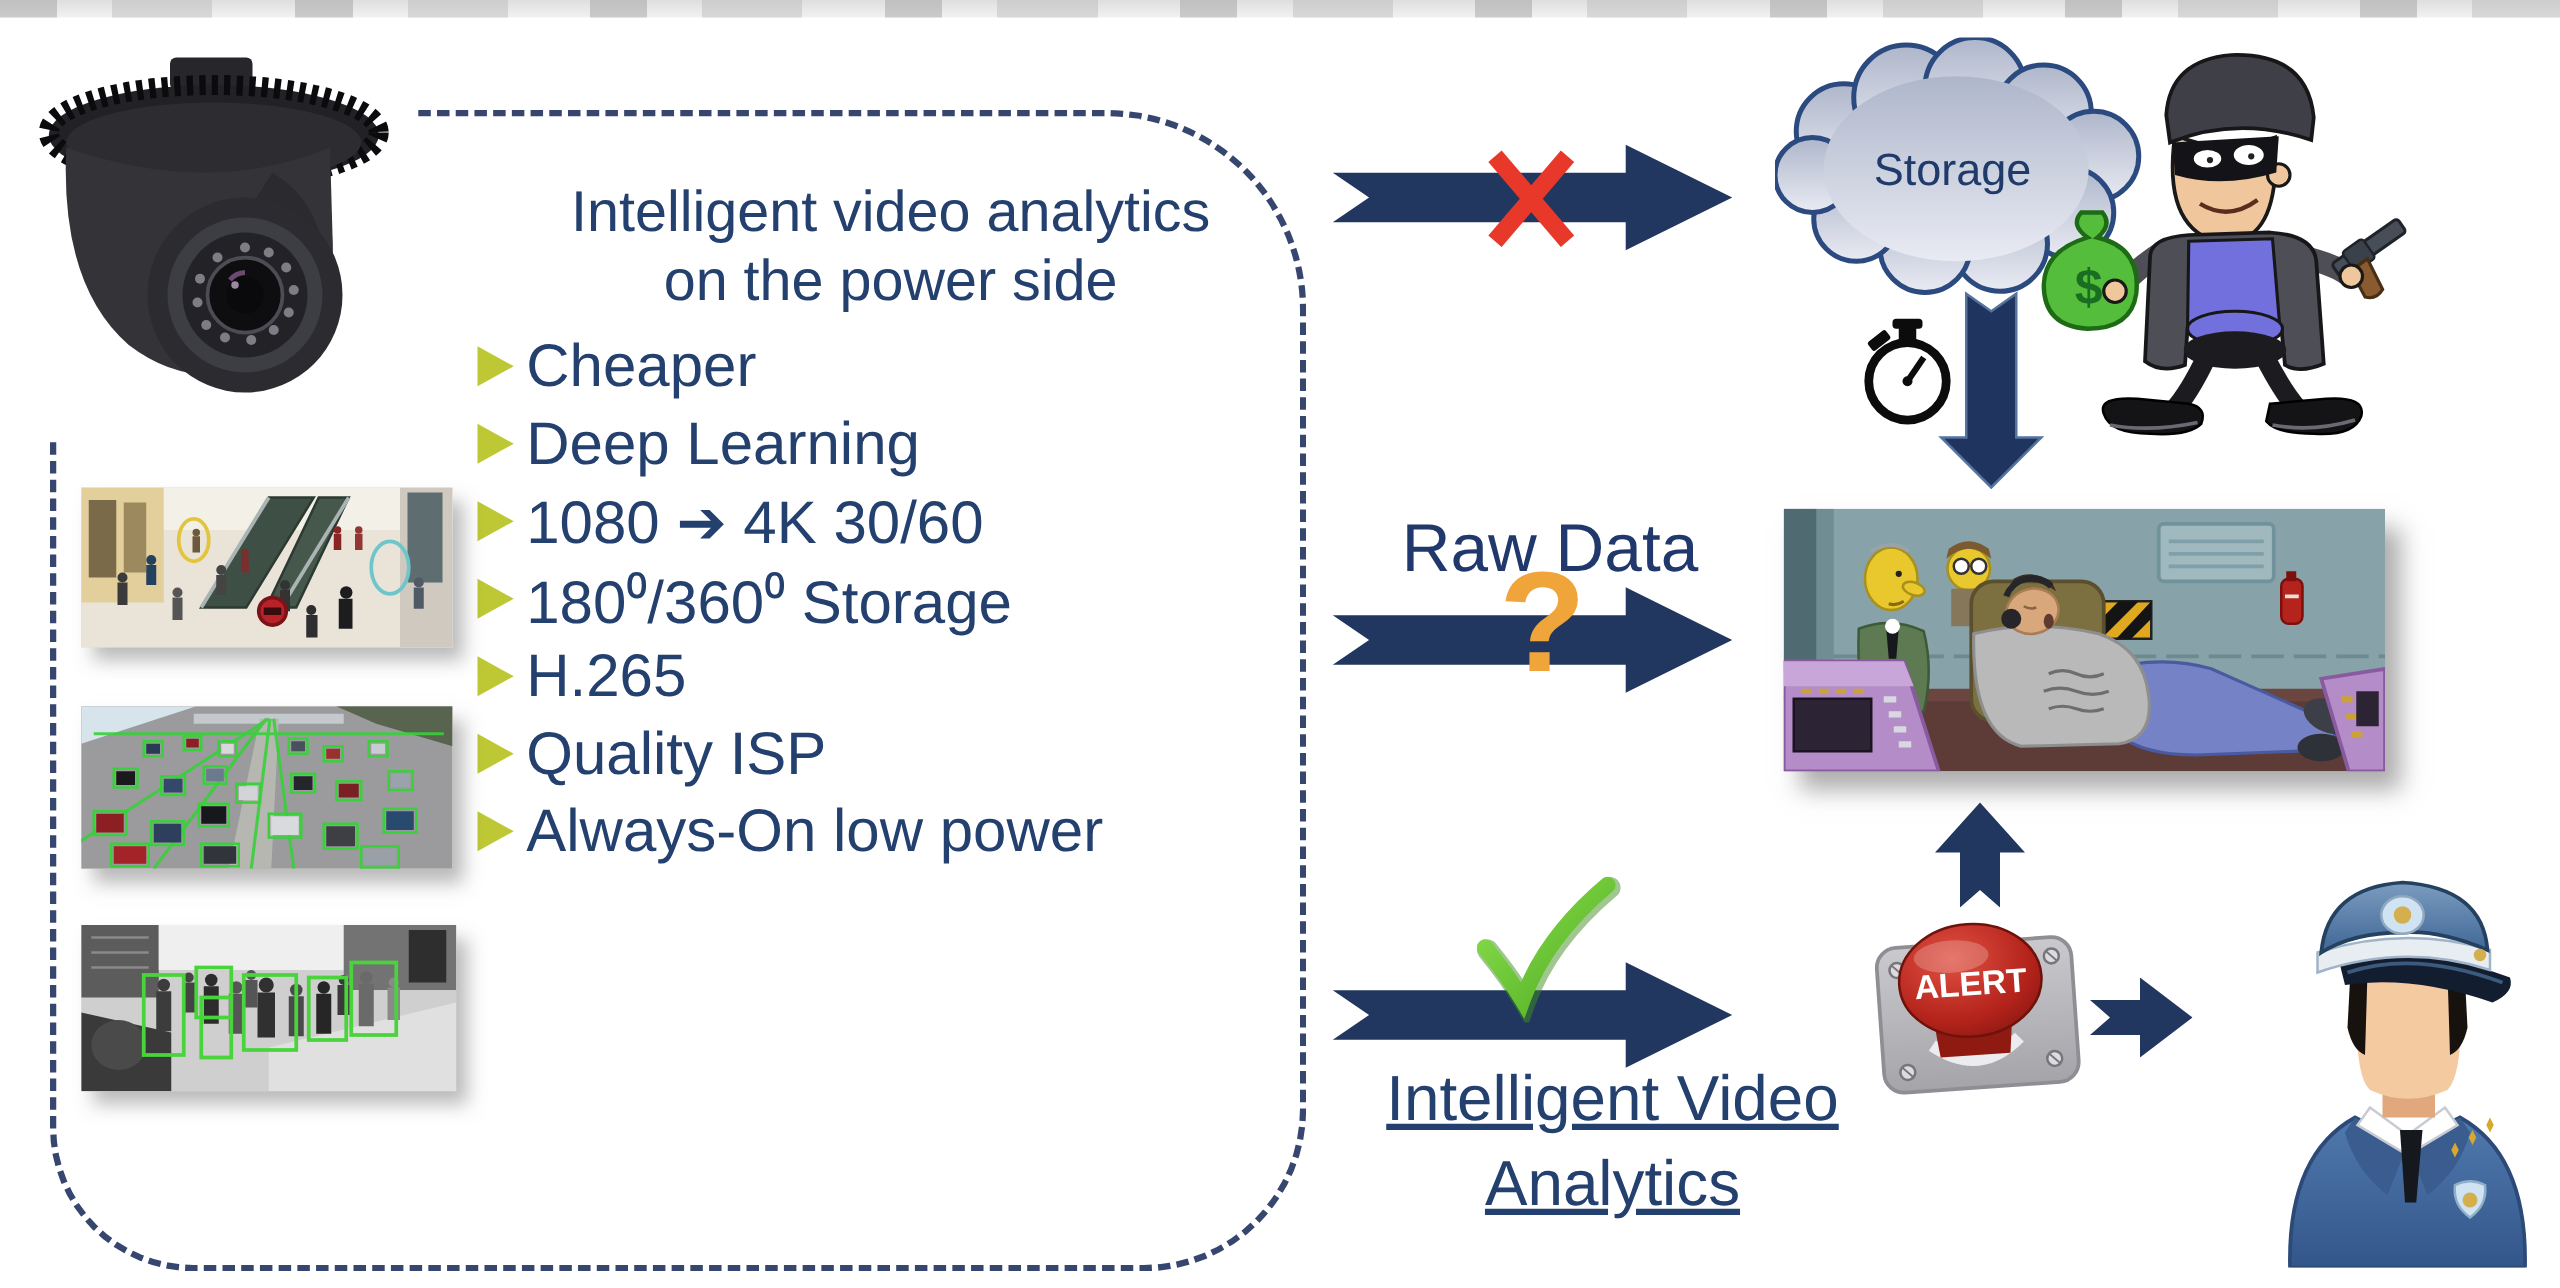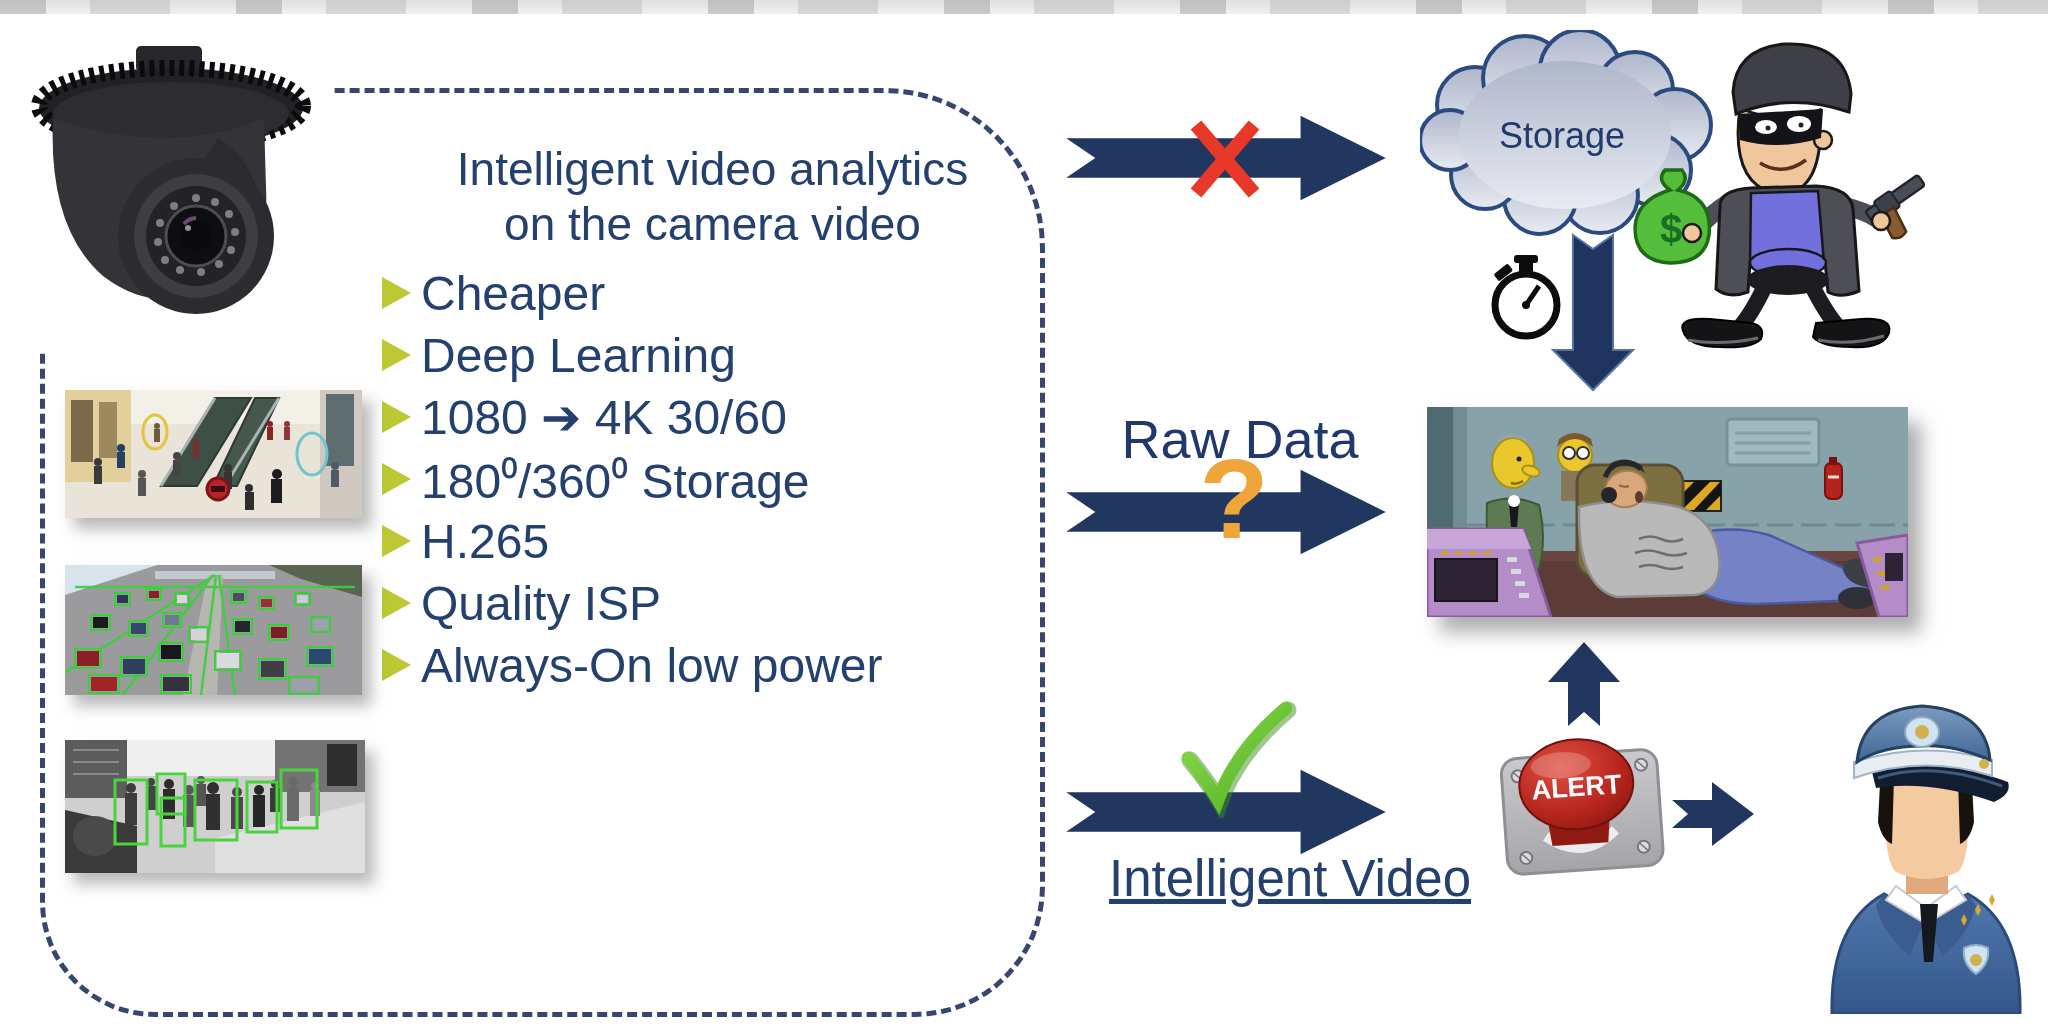--- a/index.html
+++ b/index.html
@@ -74,21 +74,21 @@
       </g>
       <circle cx="188" cy="218" r="30" fill="#0e0e11" stroke="#4c4c55" stroke-width="3"></circle>
       <circle cx="188" cy="218" r="15" fill="#0a0a0c"></circle>
       <path d="M176,206 a16,16 0 0 1 12,-6" stroke="#6a4a6e" stroke-width="4" fill="none"></path>
       <circle cx="180" cy="210" r="3" fill="#9a8aa0"></circle>
     </svg>
   </div>
 
   <div id="panel-title" class="abs">
     <div>Intelligent video analytics</div>
-    <div>on the camera video</div>
+    <div>on the power side</div>
   </div>
 
   <ul id="bullet-list" class="abs">
     <li>
         <span class="tri"></span>
         <span class="bullet-label">Cheaper</span>
       </li>
     <li>
         <span class="tri"></span>
         <span class="bullet-label">Deep Learning</span>
@@ -635,15 +635,16 @@
       <g>
         <ellipse cx="110" cy="80" rx="17" ry="15" fill="#cfe3f2" stroke="#8fa8c0" stroke-width="2"></ellipse>
         <circle cx="110" cy="80" r="7" fill="#d4af4e"></circle>
       </g>
       <circle cx="172" cy="112" r="5" fill="#d4af4e"></circle>
     </svg>
   </div>
 
   <div id="iva-label" class="abs">
     <div>Intelligent Video</div>
+    <div>Analytics</div>
   </div>
 
 </div>
 
 </body></html>

